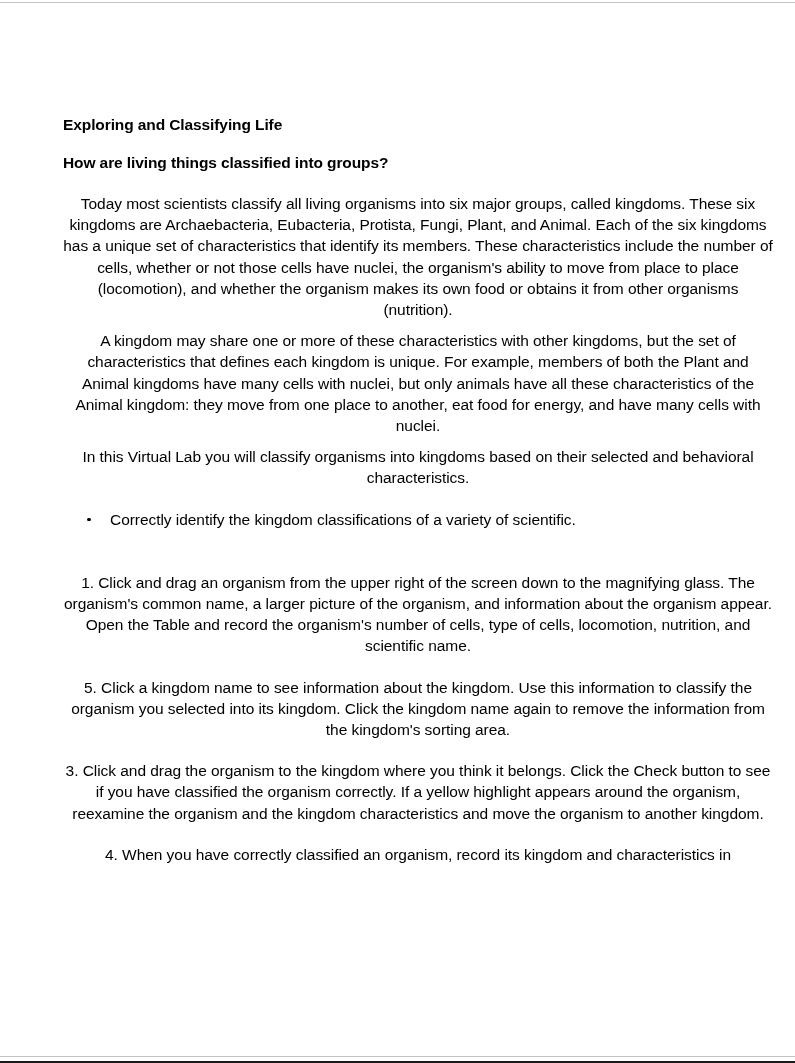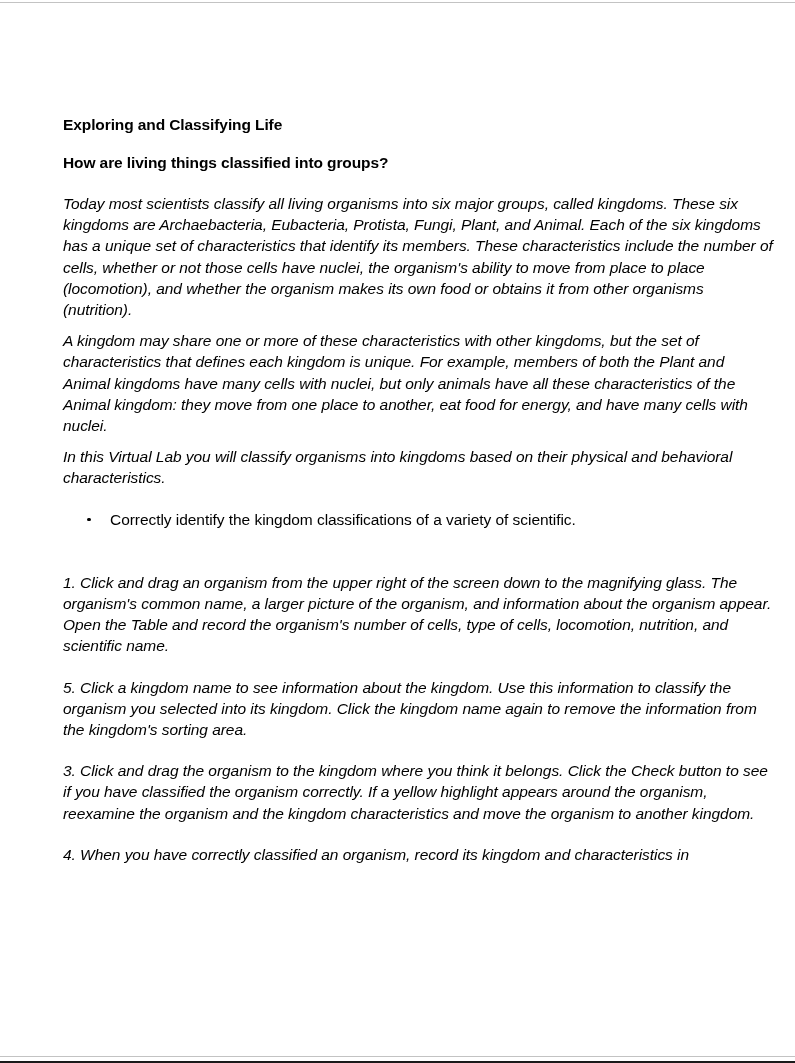--- a/index.html
+++ b/index.html
@@ -61,22 +61,21 @@
     letter-spacing: -0.1px;
   }
   .doc-title { margin-bottom: 17px; }
   .doc-question { margin-bottom: 20px; }
   p.para {
     font-size: 15.5px;
     line-height: 21.2px;
     margin: 0 0 10px 0;
     font-stretch: semi-condensed;
     letter-spacing: -0.05px;
-    text-align: left;
-    font-style: italic;
+    text-align: center;
   }
   p.para.gap-after { margin-bottom: 20px; }
   .objectives-block { margin-top: 0; }
   .obj-heading { margin-bottom: 1px; }
   ul.bullets {
     list-style: none;
     margin: 0;
     padding: 0;
   }
   ul.bullets li {
@@ -113,21 +112,21 @@
   <div class="content">
 
     <h1 class="doc-title">Exploring and Classifying Life</h1>
 
     <h2 class="doc-question">How are living things classified into groups?</h2>
 
     <p class="para">Today most scientists classify all living organisms into six major groups, called kingdoms. These six kingdoms are Archaebacteria, Eubacteria, Protista, Fungi, Plant, and Animal. Each of the six kingdoms has a unique set of characteristics that identify its members. These characteristics include the number of cells, whether or not those cells have nuclei, the organism's ability to move from place to place (locomotion), and whether the organism makes its own food or obtains it from other organisms (nutrition).</p>
 
     <p class="para">A kingdom may share one or more of these characteristics with other kingdoms, but the set of characteristics that defines each kingdom is unique. For example, members of both the Plant and Animal kingdoms have many cells with nuclei, but only animals have all these characteristics of the Animal kingdom: they move from one place to another, eat food for energy, and have many cells with nuclei.</p>
 
-    <p class="para gap-after">In this Virtual Lab you will classify organisms into kingdoms based on their physical and behavioral characteristics.</p>
+    <p class="para gap-after">In this Virtual Lab you will classify organisms into kingdoms based on their selected and behavioral characteristics.</p>
 
     <div class="objectives-block">
       <ul class="bullets">
         <li>Correctly identify the kingdom classifications of a variety of scientific.</li>
       </ul>
     </div>
 
     <div class="procedure-block">
 
       <p class="para proc-step">1. Click and drag an organism from the upper right of the screen down to the magnifying glass. The organism's common name, a larger picture of the organism, and information about the organism appear. Open the Table and record the organism's number of cells, type of cells, locomotion, nutrition, and scientific name.</p>

